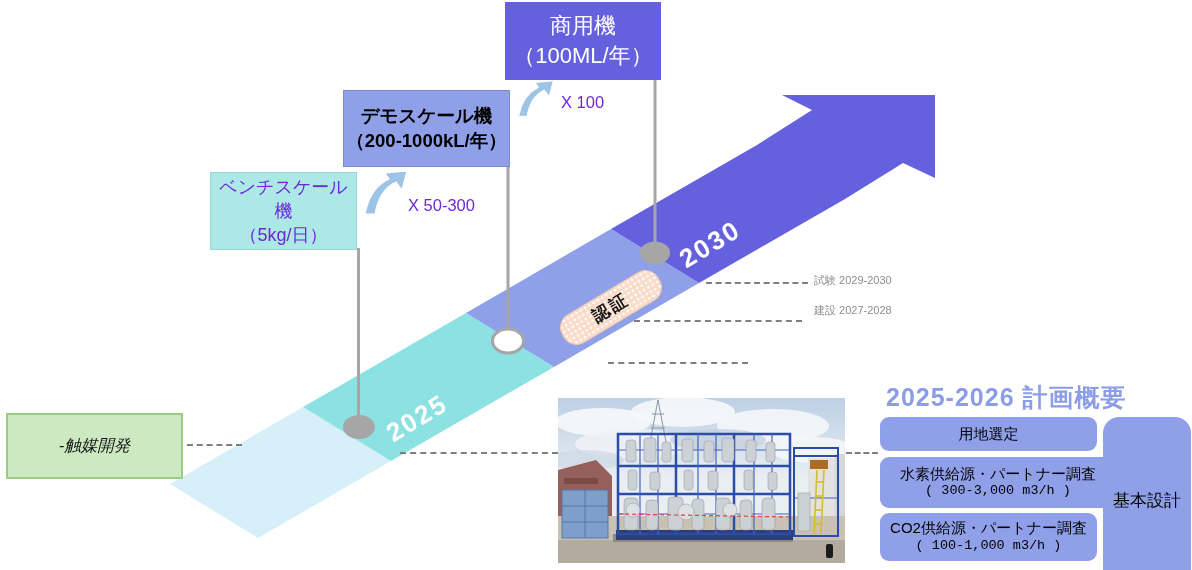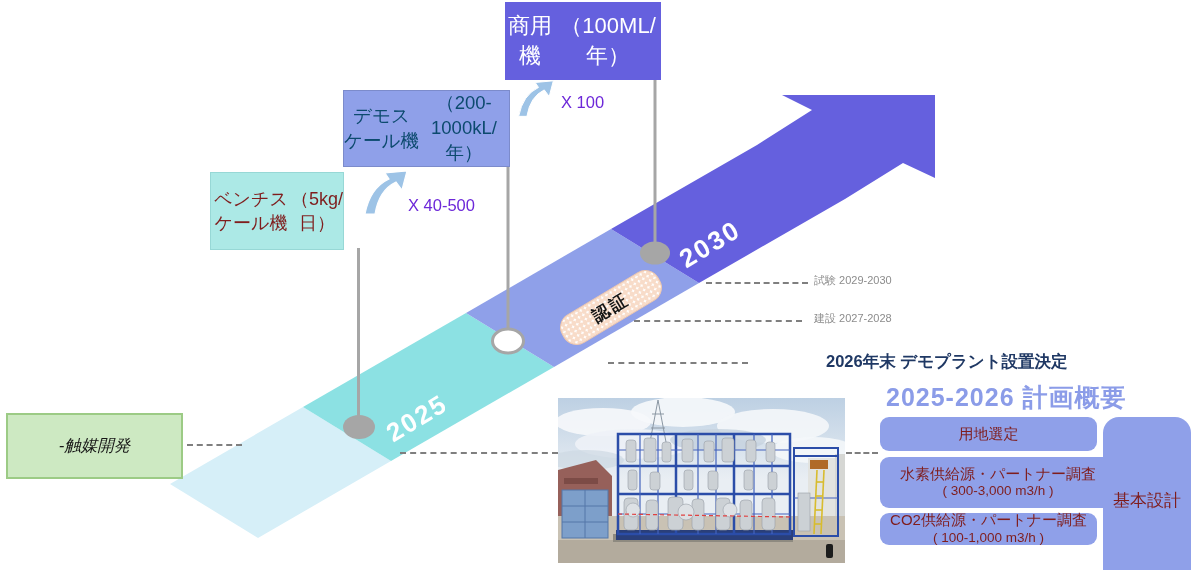--- a/index.html
+++ b/index.html
@@ -17,52 +17,52 @@
 
   .seg1{fill:var(--c-pale_cyan);} .seg2{fill:var(--c-turquoise);}
   .seg3{fill:var(--c-periwinkle);} .seg4{fill:var(--c-purple);}
   .pinline{stroke:var(--c-pin);stroke-width:3;}
   .pinfill{fill:var(--c-pin);}
   .pinopen{fill:#fff;stroke:var(--c-pin);stroke-width:3;}
 
   .yearlabel{color:#fff;font-size:26px;font-weight:600;letter-spacing:2px;
     transform:rotate(-31deg);text-align:center;width:90px;}
 
-  .stagebox{display:flex;flex-direction:row;justify-content:center;align-items:center;
+  .stagebox{display:flex;flex-direction:column;justify-content:center;align-items:center;
     text-align:center;line-height:1.35;}
   .box-commercial{left:505px;top:2px;width:156px;height:78px;background:var(--c-purple);
     color:#fff;font-size:22px;}
   .box-demo{left:343px;top:90px;width:167px;height:77px;background:var(--c-periwinkle);
-    color:#0c4a6e;font-size:18.5px;border:1px solid rgba(90,100,150,.35);}
-  .box-bench{left:210px;top:172px;width:134px;height:78px;background:var(--c-bench);
-    color:#7f1d1d;font-size:18px;border:1px solid rgba(120,190,190,.4);}
+    color:#000000;font-size:18.5px;border:1px solid rgba(90,100,150,.35);font-weight:bold;}
+  .box-bench{left:210px;top:172px;width:147px;height:78px;background:var(--c-bench);
+    color:#6d28d9;font-size:18px;border:1px solid rgba(120,190,190,.4);}
   .box-lab{left:6px;top:413px;width:177px;height:66px;background:var(--c-green);
     color:#161616;font-size:16.5px;border:2px solid var(--c-green_border);line-height:1.45;font-style:italic;}
 
   .scalefactor{font-size:16.5px;color:#6d28d9;}
 
   .badge{left:555px;top:291px;width:112px;height:33px;transform:rotate(-31deg);
     background-color:var(--c-badge);
     background-image:radial-gradient(#ffffff 1.1px, rgba(255,255,255,0) 1.2px);
     background-size:5px 5px;border:1px solid #F0C9AE;border-radius:15px;
     display:flex;align-items:center;justify-content:center;
     color:#141414;font-size:17px;font-weight:600;letter-spacing:3px;}
 
   .dash{border-top:2px dashed var(--c-dash);height:0;}
 
   .milestone{font-size:11px;color:var(--c-gray_text);white-space:nowrap;}
   .decision{font-size:16.5px;font-weight:bold;color:var(--c-navy);white-space:nowrap;}
 
   .plan-heading{left:886px;top:381px;font-size:25px;font-weight:bold;
     color:var(--c-heading);letter-spacing:1px;white-space:nowrap;}
-  .planbox{background:var(--c-periwinkle);border-radius:9px;color:#7f1d1d;
+  .planbox{background:var(--c-periwinkle);border-radius:9px;color:#000000;
     display:flex;flex-direction:column;justify-content:center;align-items:center;
     text-align:center;line-height:1.25;}
   .planbox .lbl{font-size:15px;}
-  .planbox .sub{font-size:13.5px;}
+  .planbox .sub{font-size:13.5px;font-family:Liberation Mono, monospace;}
   .plan-side{left:1103px;top:417px;width:88px;height:168px;border-radius:16px;font-size:17px;}
 
   .swoosh path{fill:var(--c-swoosh);stroke:#fff;stroke-width:1.2;}
 </style>
 </head>
 <body>
 
 <div id="stage">
 
   <svg class="abs" style="left:0;top:0" width="1192" height="570" viewBox="0 0 1192 570">
@@ -107,43 +107,42 @@
   <div class="abs stagebox box-lab">
     <span>-触媒開発</span>
   </div>
 
   <svg class="abs swoosh" style="left:362px;top:170px" width="48" height="46" viewBox="0 0 48 46">
     <path d="M3,44 Q8,18 27,9 L23,3 L45,1 L40,20 L34,12 Q17,20 13,44 Z"></path>
   </svg>
   <svg class="abs swoosh" style="left:512px;top:80px" width="48" height="38" viewBox="0 0 48 46">
     <path d="M3,44 Q8,18 27,9 L23,3 L45,1 L40,20 L34,12 Q17,20 13,44 Z"></path>
   </svg>
-  <div class="abs scalefactor" style="left:408px;top:196px">X 40-500</div>
+  <div class="abs scalefactor" style="left:408px;top:196px">X 50-300</div>
   <div class="abs scalefactor" style="left:561px;top:93px">X 100</div>
 
   <div class="abs dash" style="left:187px;top:444px;width:55px"></div>
   <div class="abs dash" style="left:400px;top:452px;width:158px"></div>
   <div class="abs dash" style="left:846px;top:452px;width:32px"></div>
   <div class="abs dash" style="left:706px;top:282px;width:102px"></div>
   <div class="abs dash" style="left:634px;top:320px;width:168px"></div>
   <div class="abs dash" style="left:608px;top:362px;width:140px"></div>
 
   <div class="abs milestone" style="left:814px;top:273px">試験 2029-2030</div>
-  <div class="abs milestone" style="left:814px;top:311px">建設 2027-2028</div>
-  <div class="abs decision" style="left:826px;top:351px">2026年末 デモプラント設置決定</div>
+  <div class="abs milestone" style="left:814px;top:303px">建設 2027-2028</div>
 
   <div class="abs plan-heading">2025-2026 計画概要</div>
   <div class="abs planbox" style="left:880px;top:417px;width:217px;height:34px">
     <span class="lbl">用地選定</span>
   </div>
   <div class="abs planbox" style="left:880px;top:457px;width:236px;height:51px">
     <span class="lbl">水素供給源・パートナー調査</span>
     <span class="sub">( 300-3,000 m3/h )</span>
   </div>
-  <div class="abs planbox" style="left:880px;top:513px;width:217px;height:32px">
+  <div class="abs planbox" style="left:880px;top:513px;width:217px;height:48px">
     <span class="lbl">CO2供給源・パートナー調査</span>
     <span class="sub">( 100-1,000 m3/h )</span>
   </div>
   <div class="abs planbox plan-side">
     <span class="lbl" style="font-size:17px">基本設計</span>
   </div>
 
   <svg class="abs" style="left:558px;top:398px" width="287" height="165" viewBox="0 0 287 165">
     <defs>
       <linearGradient id="skyg" x1="0" y1="0" x2="0" y2="1">

